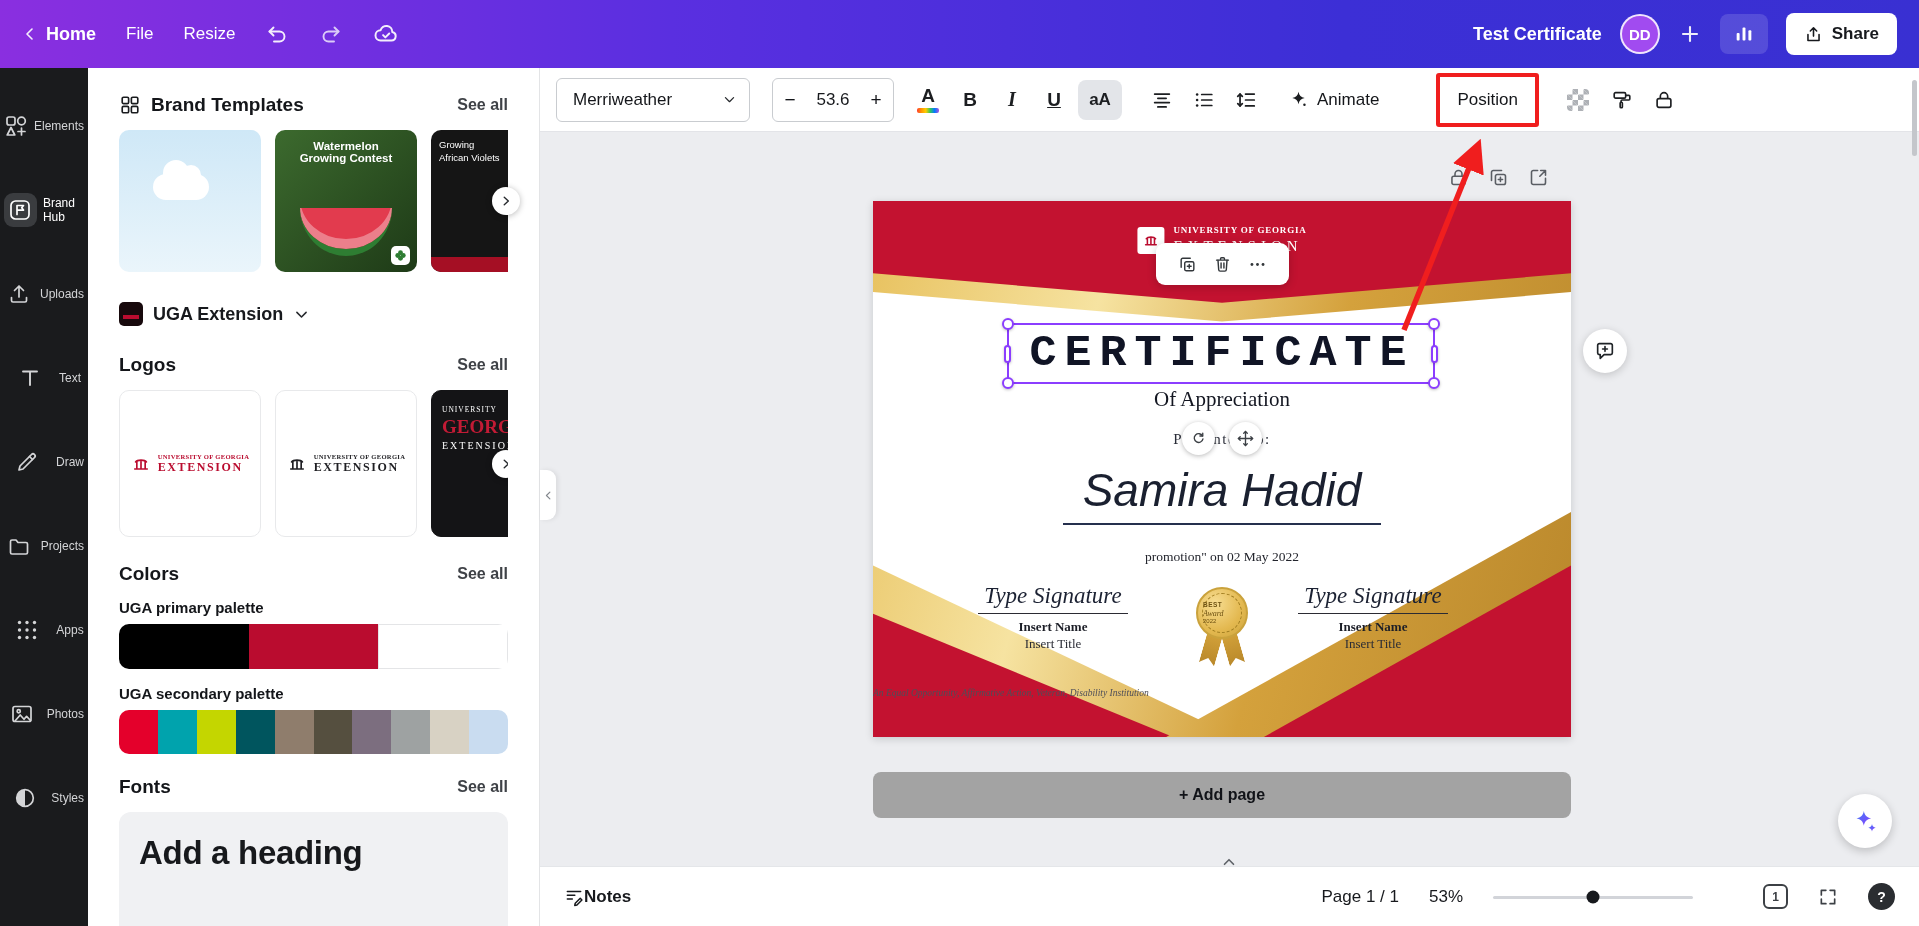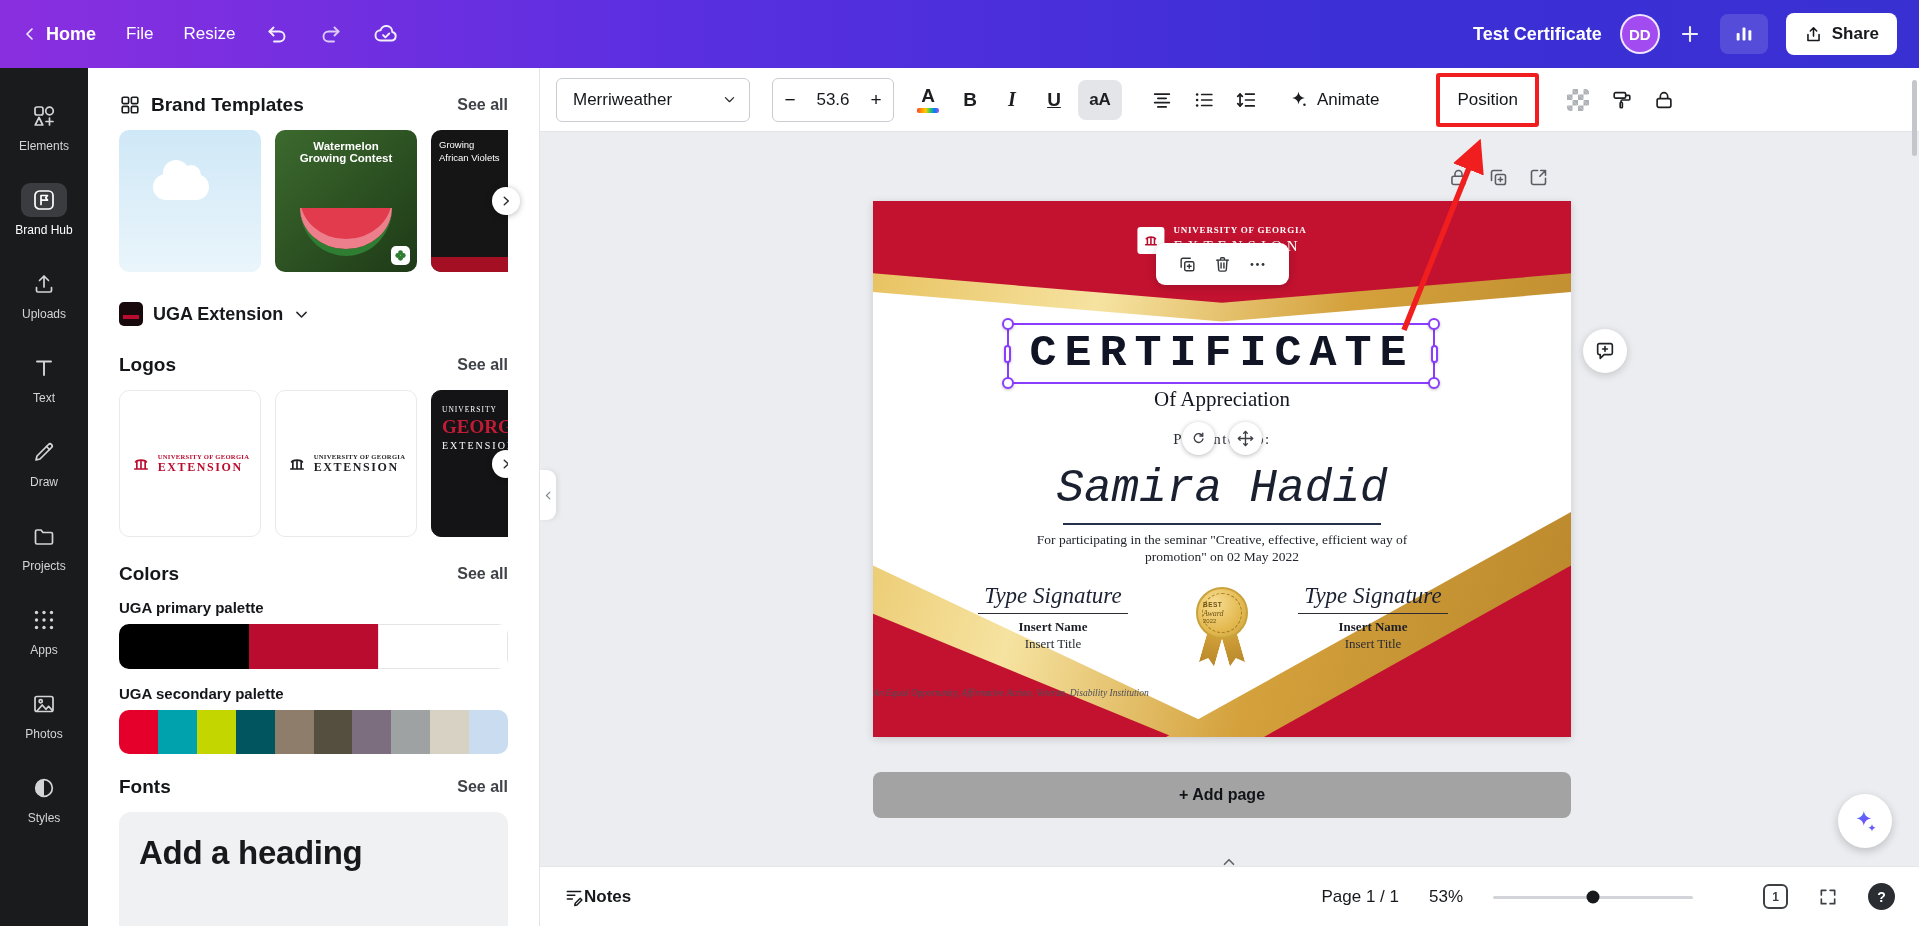--- a/index.html
+++ b/index.html
@@ -20,21 +20,21 @@
   .doc-title{font-size:18px;font-weight:600}
   .avatar{width:40px;height:40px;border-radius:50%;background:#a14bf0;border:2px solid rgba(255,255,255,.85);
     display:flex;align-items:center;justify-content:center;font-size:15px;font-weight:700;cursor:pointer}
   .chart-btn{width:48px;height:40px;border-radius:8px;background:rgba(255,255,255,.14);display:flex;align-items:center;justify-content:center}
   .share-btn{height:42px;border-radius:8px;background:#fff;color:#17191d;display:flex;align-items:center;gap:9px;
     padding:11px 18px;font-size:17px;font-weight:600}
 
   
   .rail{position:absolute;left:0;top:68px;bottom:0;width:88px;background:#1a1b1d;z-index:90;
     display:flex;flex-direction:column;align-items:center;padding-top:16px}
-  .rail-item{width:80px;height:84px;display:flex;flex-direction:column;align-items:center;justify-content:center;gap:6px;
+  .rail-item{width:80px;height:84px;display:flex;flex-direction:row;align-items:center;justify-content:center;gap:6px;
     color:#d4d5d7;cursor:pointer}
   .rail-item .ibox{width:46px;height:34px;display:flex;align-items:center;justify-content:center;border-radius:9px}
   .rail-item.active{color:#fff}
   .rail-item.active .ibox{background:#3a3c3f}
   .rail-item span.lbl{font-size:12px}
 
   
   .panel{position:absolute;left:88px;top:68px;bottom:0;width:452px;background:#fff;z-index:80;
     padding:26px 31px 0 31px;border-right:1px solid #e3e4e6;overflow:hidden}
   .sec-head{display:flex;align-items:center;gap:10px;margin-bottom:14px}
@@ -144,21 +144,21 @@
   .h-l{left:-5px}.h-r{right:-5px}
   .cert-sub{position:absolute;left:0;right:0;top:186px;text-align:center;z-index:2;
     font-family:"Liberation Serif",serif;font-size:21px;color:#131621}
   .cert-presented{position:absolute;left:0;right:0;top:230px;text-align:center;z-index:2;
     font-family:"Liberation Serif",serif;font-size:15px;letter-spacing:1.5px;color:#2a2d38}
   .float-circle{position:absolute;width:33px;height:33px;border-radius:50%;background:#fff;z-index:7;
     box-shadow:0 1px 5px rgba(0,0,0,.28);display:flex;align-items:center;justify-content:center;color:#3c4045}
   .rot-btn{left:309px;top:221px}
   .mov-btn{left:356px;top:221px}
   .cert-name{position:absolute;left:0;right:0;top:262px;text-align:center;z-index:2;
-    font-family:Liberation Mono, monospace;font-style:italic;font-size:46px;color:#1a2030}
+    font-family:Liberation Sans, sans-serif;font-style:italic;font-size:46px;color:#1a2030}
   .name-line{position:absolute;left:190px;top:322px;width:318px;height:2px;background:#25304d;z-index:2}
   .cert-body{position:absolute;left:0;right:0;text-align:center;z-index:2;
     font-family:"Liberation Serif",serif;font-size:13.5px;color:#23252d}
   .body1{top:331px}.body2{top:348px}
   .sig{position:absolute;top:382px;width:240px;text-align:center;z-index:2;font-family:"Liberation Serif",serif}
   .sig-left{left:60px}.sig-right{left:380px}
   .sig-script{font-style:italic;font-size:23px;color:#1c2233}
   .sig-line{width:150px;height:1px;background:#2b2b33;margin:4px auto 5px}
   .sig-name{font-size:13px;font-weight:700;color:#1c1e27}
   .sig-title{font-size:13px;color:#2a2c35;margin-top:1px}
@@ -676,21 +676,20 @@
     <span>
         <svg width="17" height="17" viewBox="0 0 24 24" fill="none" stroke="currentColor" stroke-width="1.9" stroke-linecap="round" stroke-linejoin="round">
           <path d="M12 2v20M2 12h20"></path>
           <path d="M9.5 4.5 12 2l2.5 2.5M9.5 19.5 12 22l2.5-2.5M4.5 9.5 2 12l2.5 2.5M19.5 9.5 22 12l-2.5 2.5"></path>
         </svg>
       </span>
   </div>
 
   <div class="cert-name">Samira Hadid</div>
   <div class="name-line"></div>
-  <div class="cert-body body1">For participating in the seminar "Creative, effective, efficient way of</div>
   <div class="cert-body body2">promotion" on 02 May 2022</div>
 
   <div class="sig sig-left">
     <div class="sig-script">Type Signature</div>
     <div class="sig-line"></div>
     <div class="sig-name">Insert Name</div>
     <div class="sig-title">Insert Title</div>
   </div>
   <div class="sig sig-right">
     <div class="sig-script">Type Signature</div>

